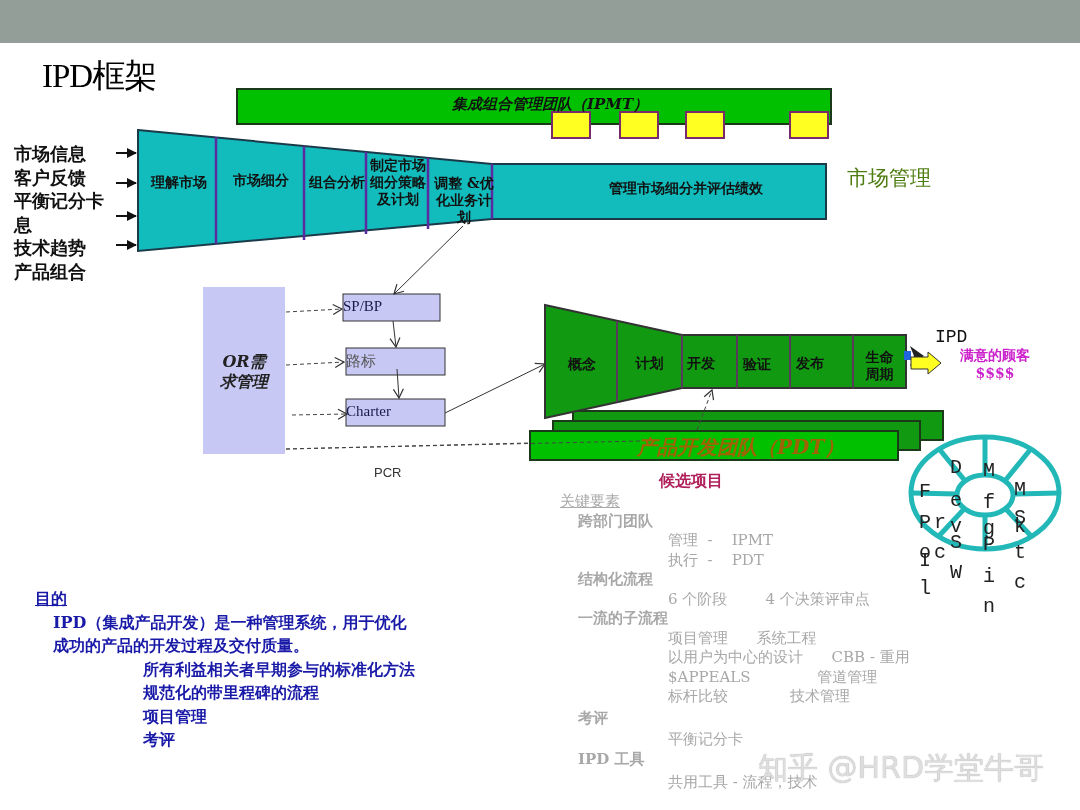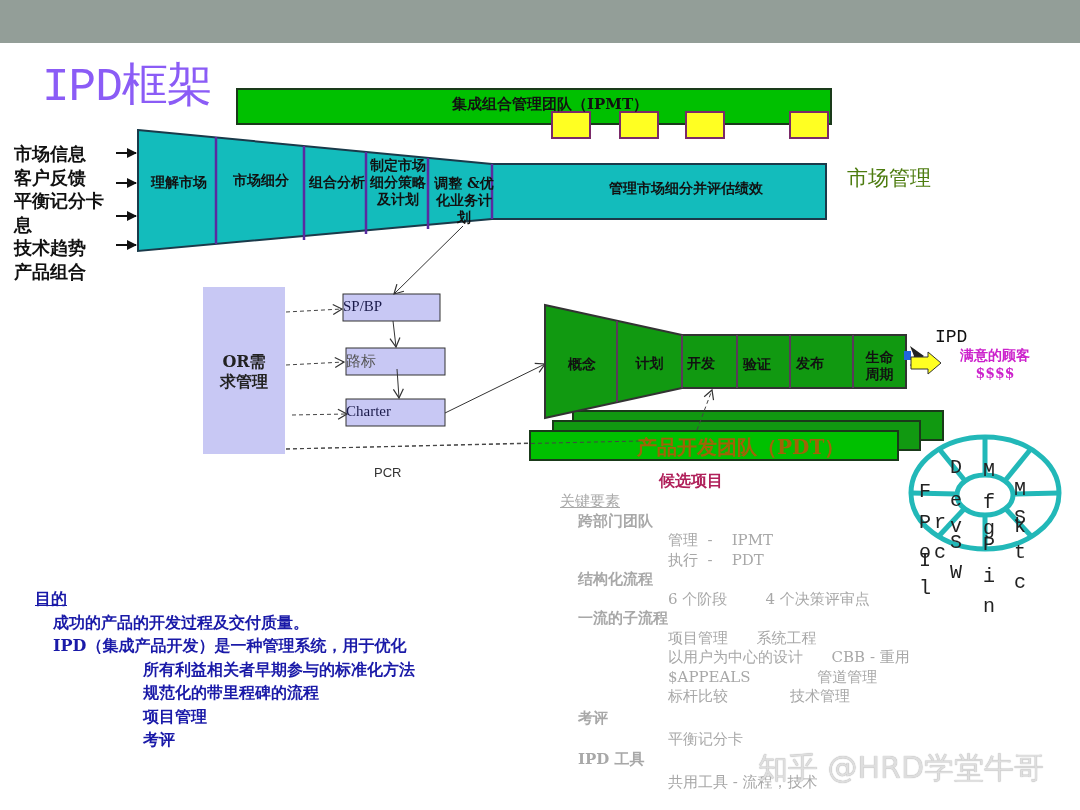--- a/index.html
+++ b/index.html
@@ -1,23 +1,23 @@
 <!DOCTYPE html>
 <html><head>
 <meta charset="utf-8">
 <style>
   html, body { margin:0; padding:0; }
   body { width:1080px; height:810px; position:relative; overflow:hidden; background:#ffffff;
          font-family:"DejaVu Serif", serif; }
   .topbar { position:absolute; left:0; top:0; width:1080px; height:43px; background:#939e98; }
-  .title { position:absolute; left:42px; top:54px; font-family:Liberation Mono, monospace;
-           font-size:46px; color:#8b5cf6; letter-spacing:-1px; }
+  .title { position:absolute; left:42px; top:54px; font-family:Liberation Serif, serif;
+           font-size:33px; color:#000000; letter-spacing:-1px; }
   svg.diagram { position:absolute; left:0; top:0; }
   .abs { position:absolute; white-space:nowrap; }
-  .bold { font-weight:bold; }
+  .bold { font-weight:bold;font-style:italic; }
   .inputs { left:14px; top:142px; font-size:18px; line-height:23.5px; font-weight:bold; color:#111; white-space:normal; width:110px; }
   .inputs div { white-space:nowrap; }
   .mkt-mgmt { left:847px; top:164px; font-size:21px; color:#4d7c0f; font-family:Liberation Sans, sans-serif; }
   .pcr { left:374px; top:465px; font-size:13px; color:#333; font-family:"Liberation Sans", sans-serif; }
   .ipd-label { left:935px; top:327px; font-size:18px; color:#111; font-family:"Liberation Mono", monospace; }
   .customer { left:960px; top:346px; font-size:14px; color:#cc22cc; font-weight:bold; text-align:center; line-height:18px; }
   .candidate { left:659px; top:471px; font-size:16px; color:#b0205a; font-weight:bold; }
   .purpose { left:35px; top:587px; color:#1a1aa8; font-weight:bold; font-size:16px; line-height:23.5px; }
   .purpose .u { text-decoration:underline; }
   .purpose .l1 { padding-left:18px; }
@@ -202,22 +202,22 @@
     <div class="wheel-letter" style="left: 918px; top: 546px;">I</div>
     <div class="wheel-letter" style="left: 949px; top: 558px;">W</div>
     <div class="wheel-letter" style="left: 982px; top: 562px;">i</div>
     <div class="wheel-letter" style="left: 1013px; top: 568px;">c</div>
     <div class="wheel-letter" style="left: 918px; top: 574px;">l</div>
     <div class="wheel-letter" style="left: 982px; top: 592px;">n</div>
   </div>
 
 <div class="abs purpose">
   <div class="u">目的</div>
+  <div class="l1">IPD（集成产品开发）是一种管理系统，用于优化</div>
   <div class="l1">成功的产品的开发过程及交付质量。</div>
-  <div class="l1">IPD（集成产品开发）是一种管理系统，用于优化</div>
   <div class="l2">所有利益相关者早期参与的标准化方法</div>
   <div class="l2">规范化的带里程碑的流程</div>
   <div class="l2">项目管理</div>
   <div class="l2">考评</div>
 </div>
 
 <div class="abs key">
   <div class="u">关键要素</div>
   <div class="h">跨部门团队</div>
   <div class="s" style="white-space:pre;">管理  -    IPMT</div>

